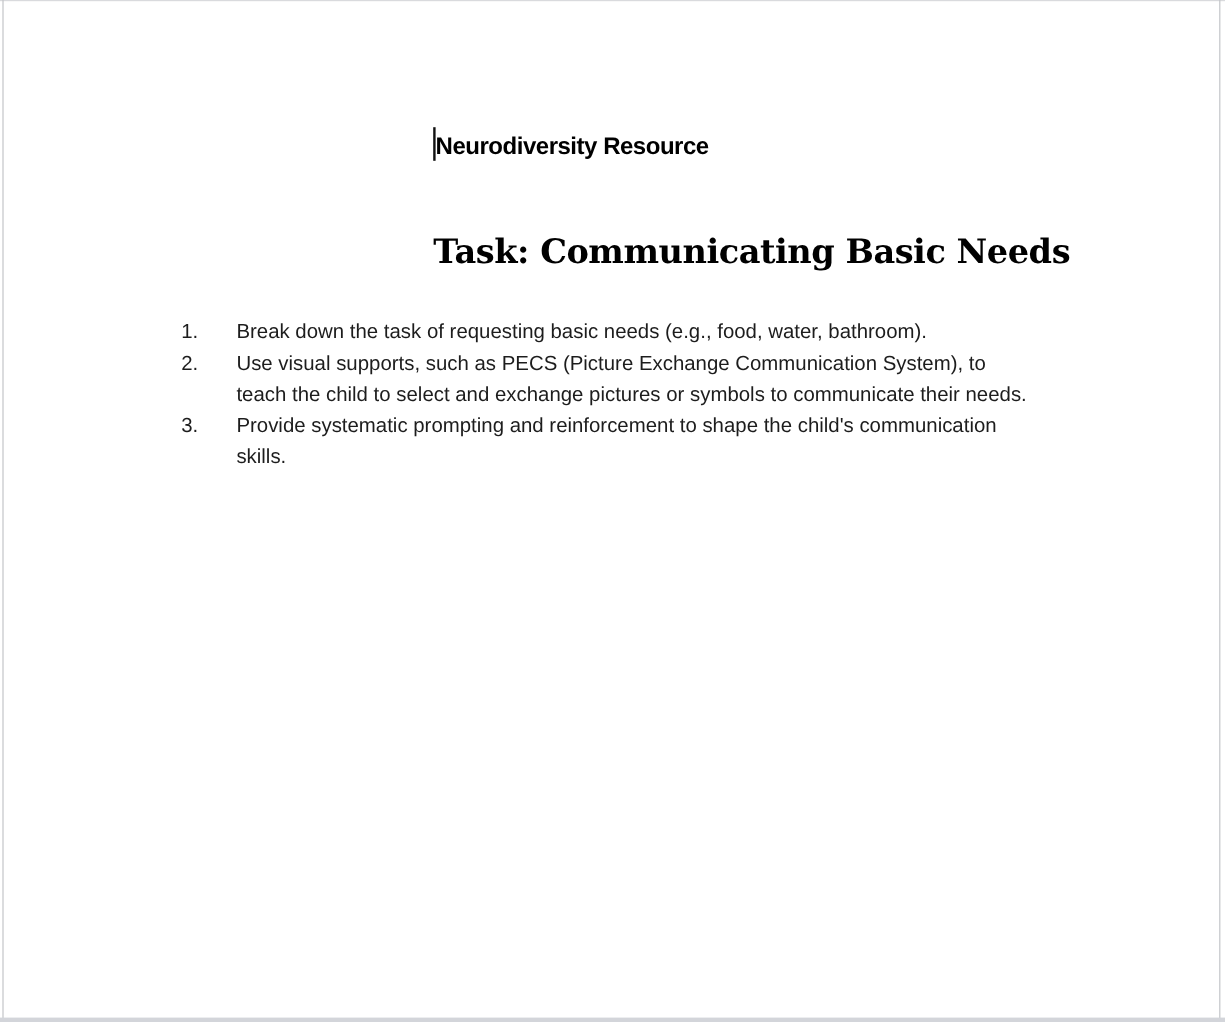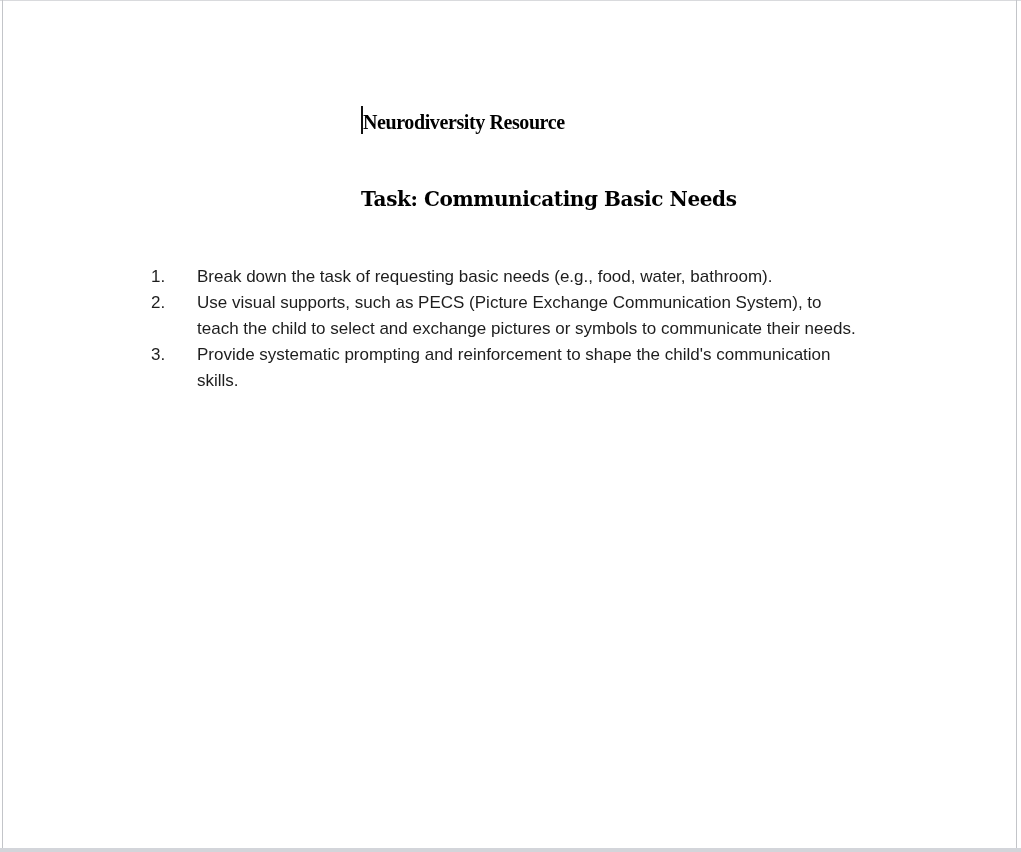--- a/index.html
+++ b/index.html
@@ -43,34 +43,34 @@
   
   .caret {
     position: absolute;
     left: 361px; top: 106px;
     width: 1.5px; height: 28px;
     background: #111111;
   }
   .doc-title {
     position: absolute;
     left: 363px; top: 109px;
-    font-family: Liberation Serif, serif;
+    font-family: Liberation Sans, sans-serif;
     font-weight: bold;
     font-size: 20px;
     line-height: 26px;
     letter-spacing: -0.4px;
     color: #000000;
     white-space: nowrap;
   }
   .task-heading {
     position: absolute;
-    left: 361px; top: 186px;
+    left: 361px; top: 197px;
     font-family: "DejaVu Serif", serif;
     font-weight: bold;
-    font-size: 20px;
+    font-size: 28px;
     line-height: 26px;
     letter-spacing: -0.4px;
     color: #000000;
     white-space: nowrap;
   }
   .steps {
     position: absolute;
     left: 151px; top: 264px;
     width: 712px;
   }

